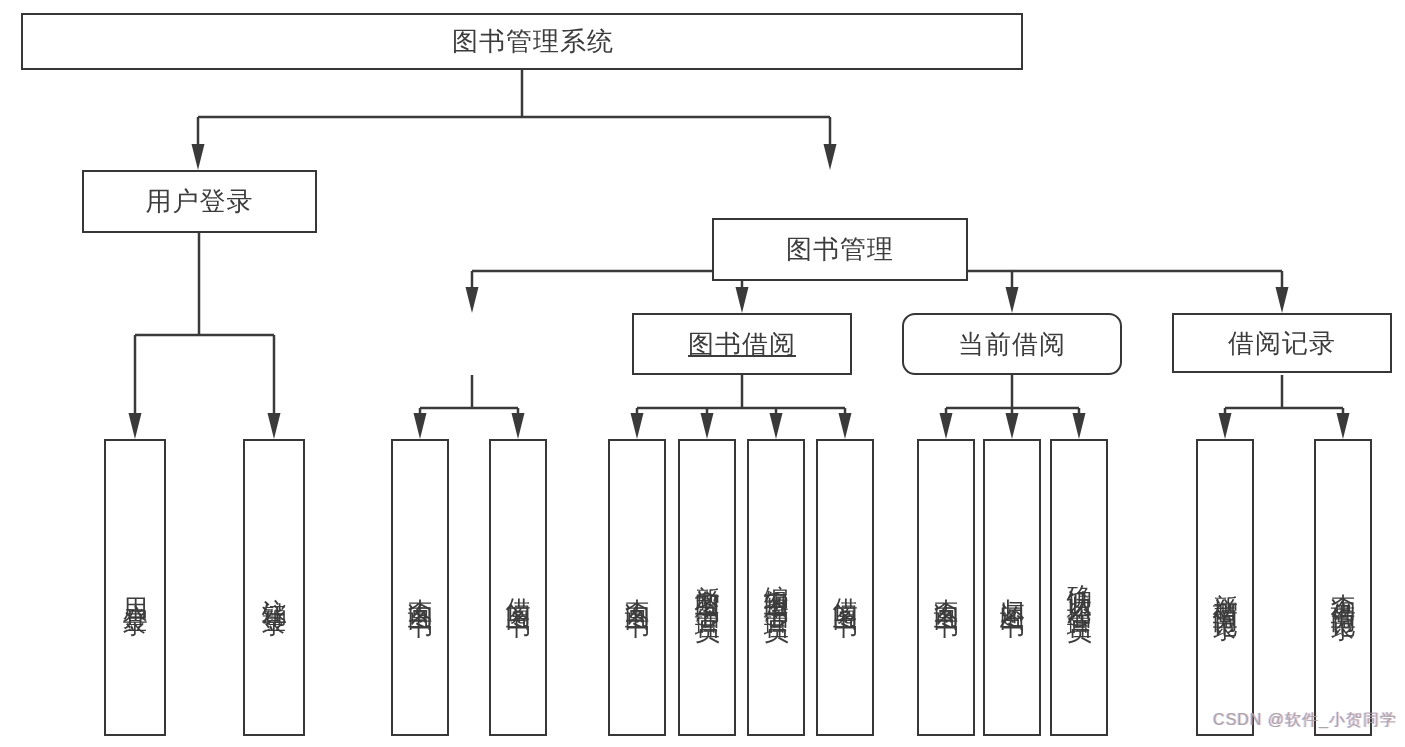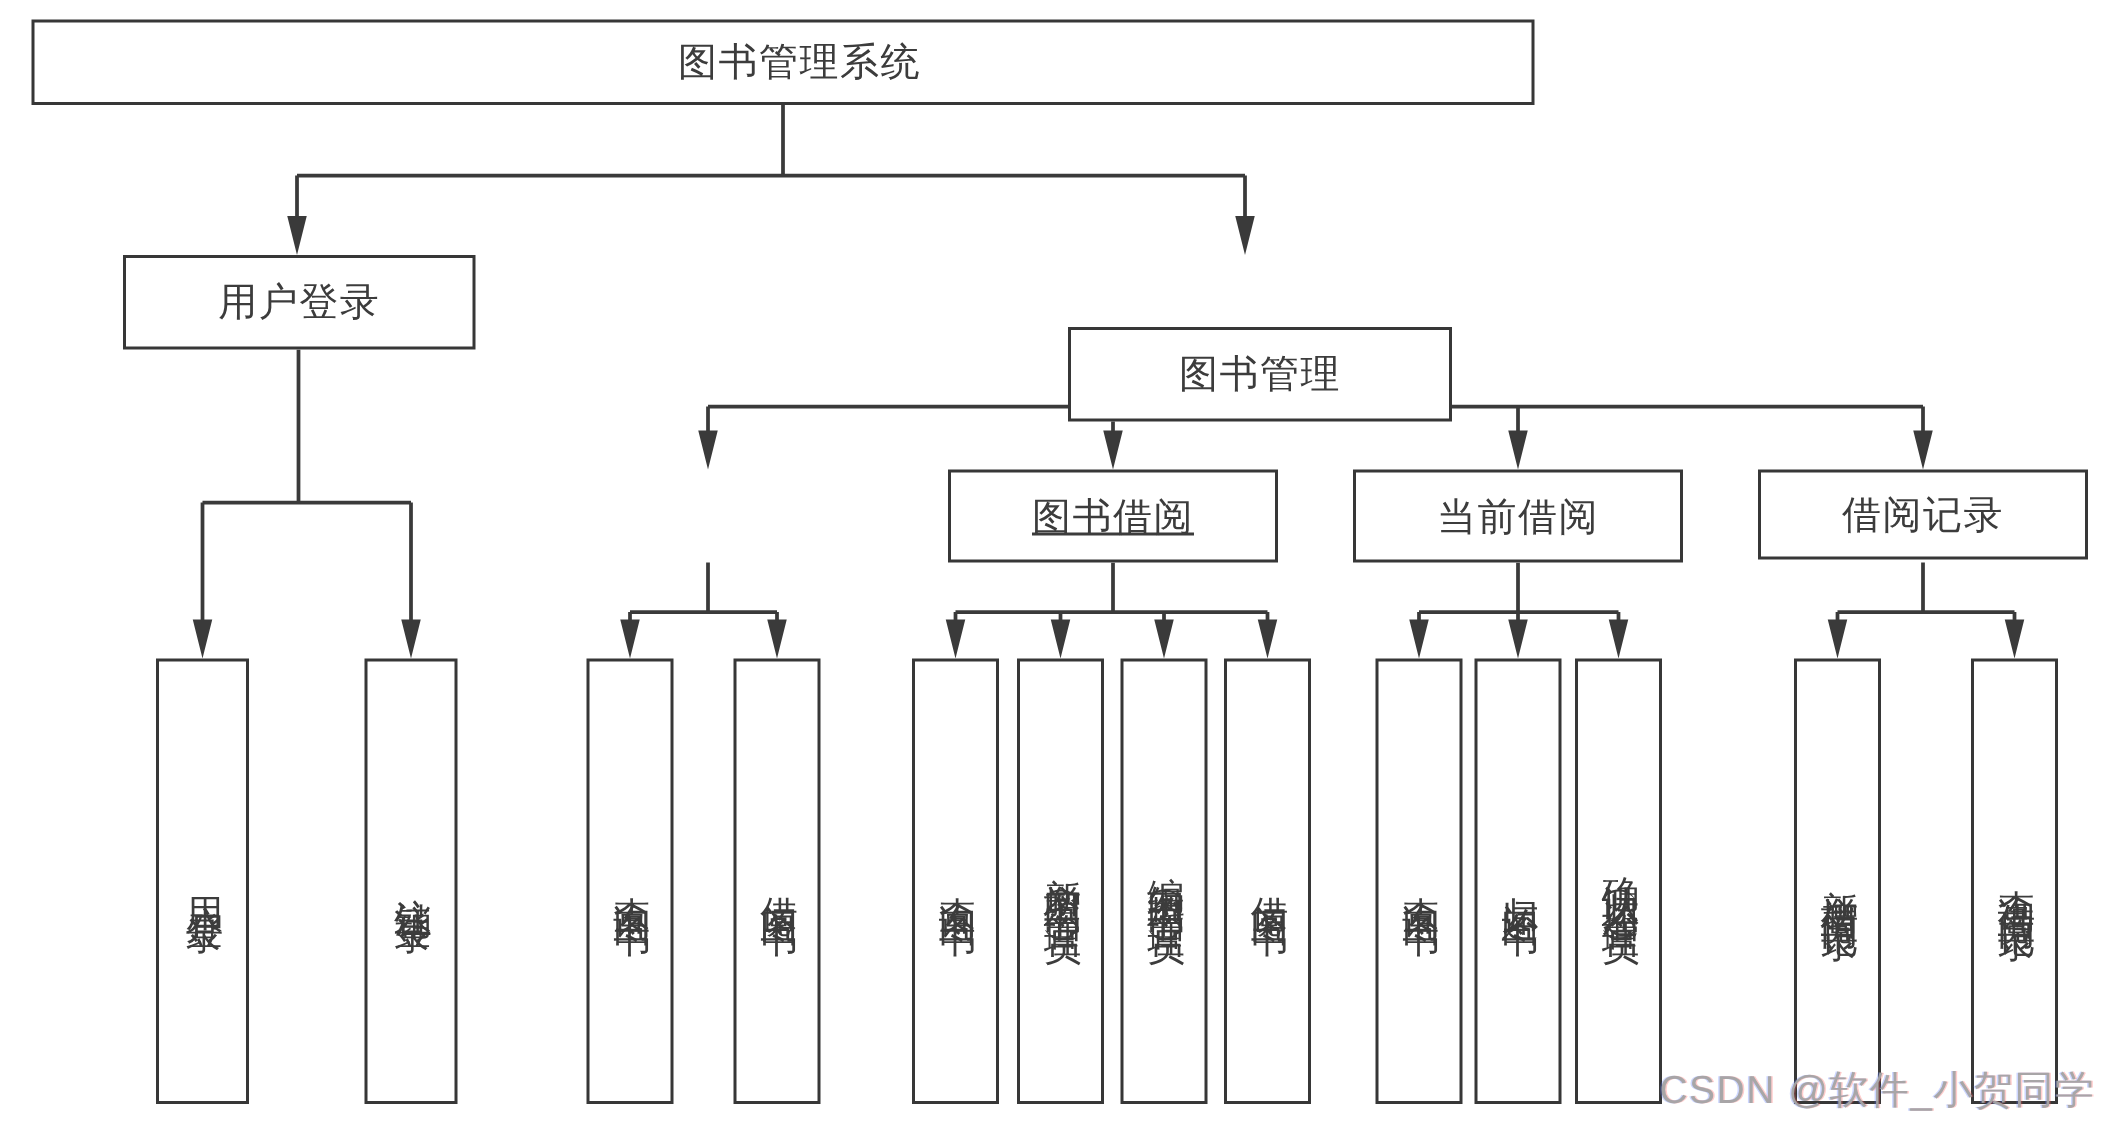--- a/index.html
+++ b/index.html
@@ -39,22 +39,22 @@
   .node .lbl-v {
     writing-mode: vertical-rl;
     text-orientation: mixed;
     font-size: 25px;
     letter-spacing: 5px;
     line-height: 1.1;
   }
   .watermark {
     position: absolute;
     right: 8px;
-    bottom: 3px;
-    font-size: 26px;
+    bottom: 16px;
+    font-size: 16px;
     color: rgba(164,164,164,0.95);
     letter-spacing: 1px;
     white-space: nowrap;
     text-shadow: 1px 0 0 rgba(255,90,90,0.30), -1px 0 0 rgba(90,120,255,0.30);
     text-align: right;
   }
 </style>
 </head>
 <body>
 
@@ -136,21 +136,21 @@
   <div class="node" style="left:82px; top:170px; width:235px; height:63px;">
     <span class="lbl-h">用户登录</span>
   </div>
   <div class="node" style="left:712px; top:170px; width:256px; height:63px;margin-top:48px;">
     <span class="lbl-h">图书管理</span>
   </div>
 
   <div class="node" style="left:632px; top:313px; width:220px; height:62px;text-decoration:underline;">
     <span class="lbl-h">图书借阅</span>
   </div>
-  <div class="node" style="left:902px; top:313px; width:220px; height:62px;">
+  <div class="node" style="left:902px; top:313px; width:220px; height:62px;border-radius:13px;">
     <span class="lbl-h">当前借阅</span>
   </div>
   <div class="node" style="left:1172px; top:313px; width:220px; height:60px;">
     <span class="lbl-h">借阅记录</span>
   </div>
 
   <div class="node" style="left:104px; top:439px; width:62px; height:297px;">
     <span class="lbl-v">用户登录</span>
   </div>
   <div class="node" style="left:243px; top:439px; width:62px; height:297px;">

